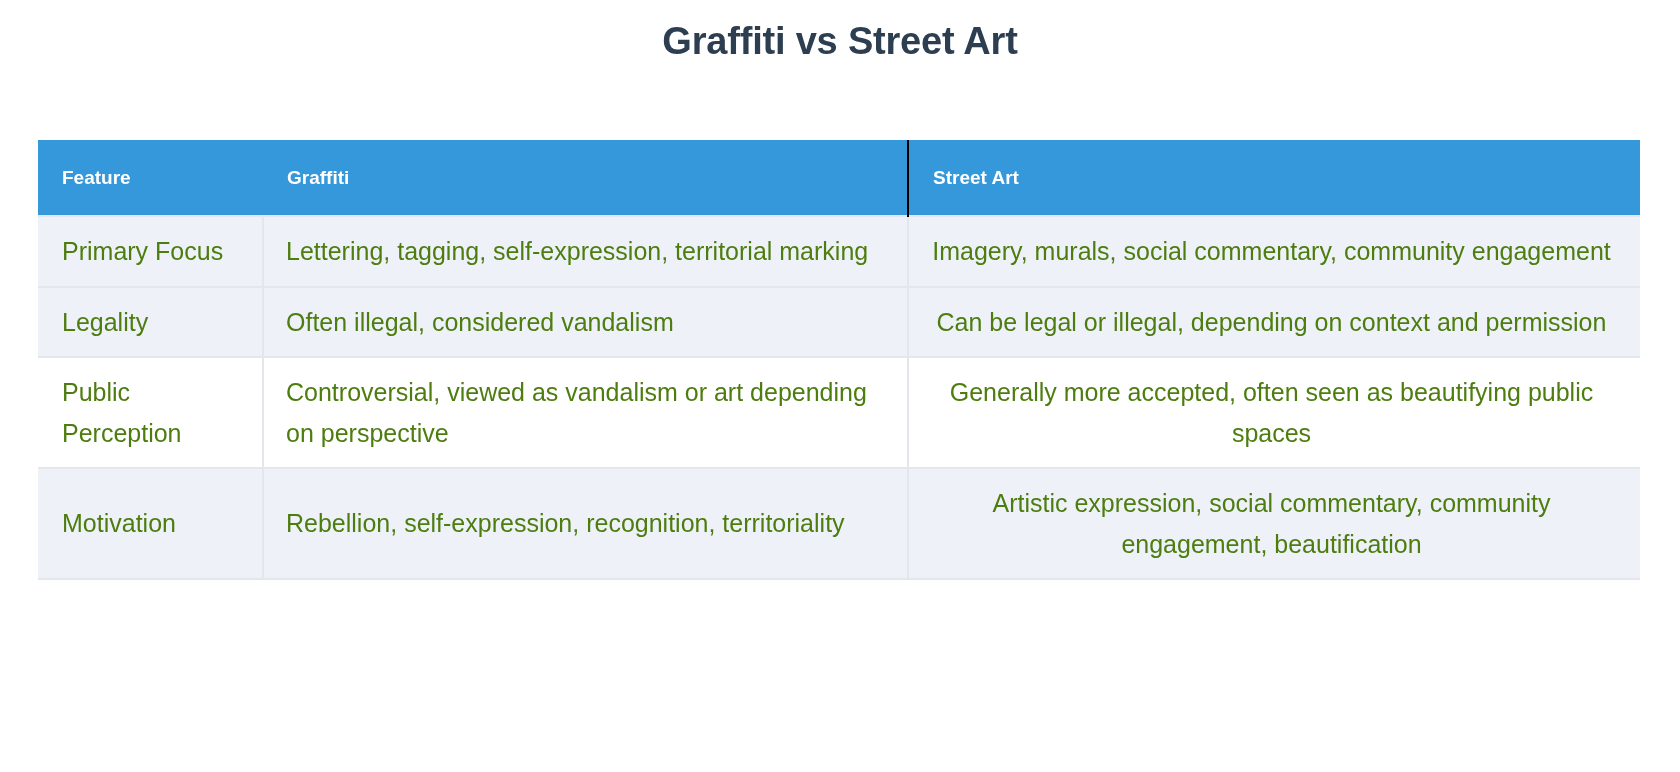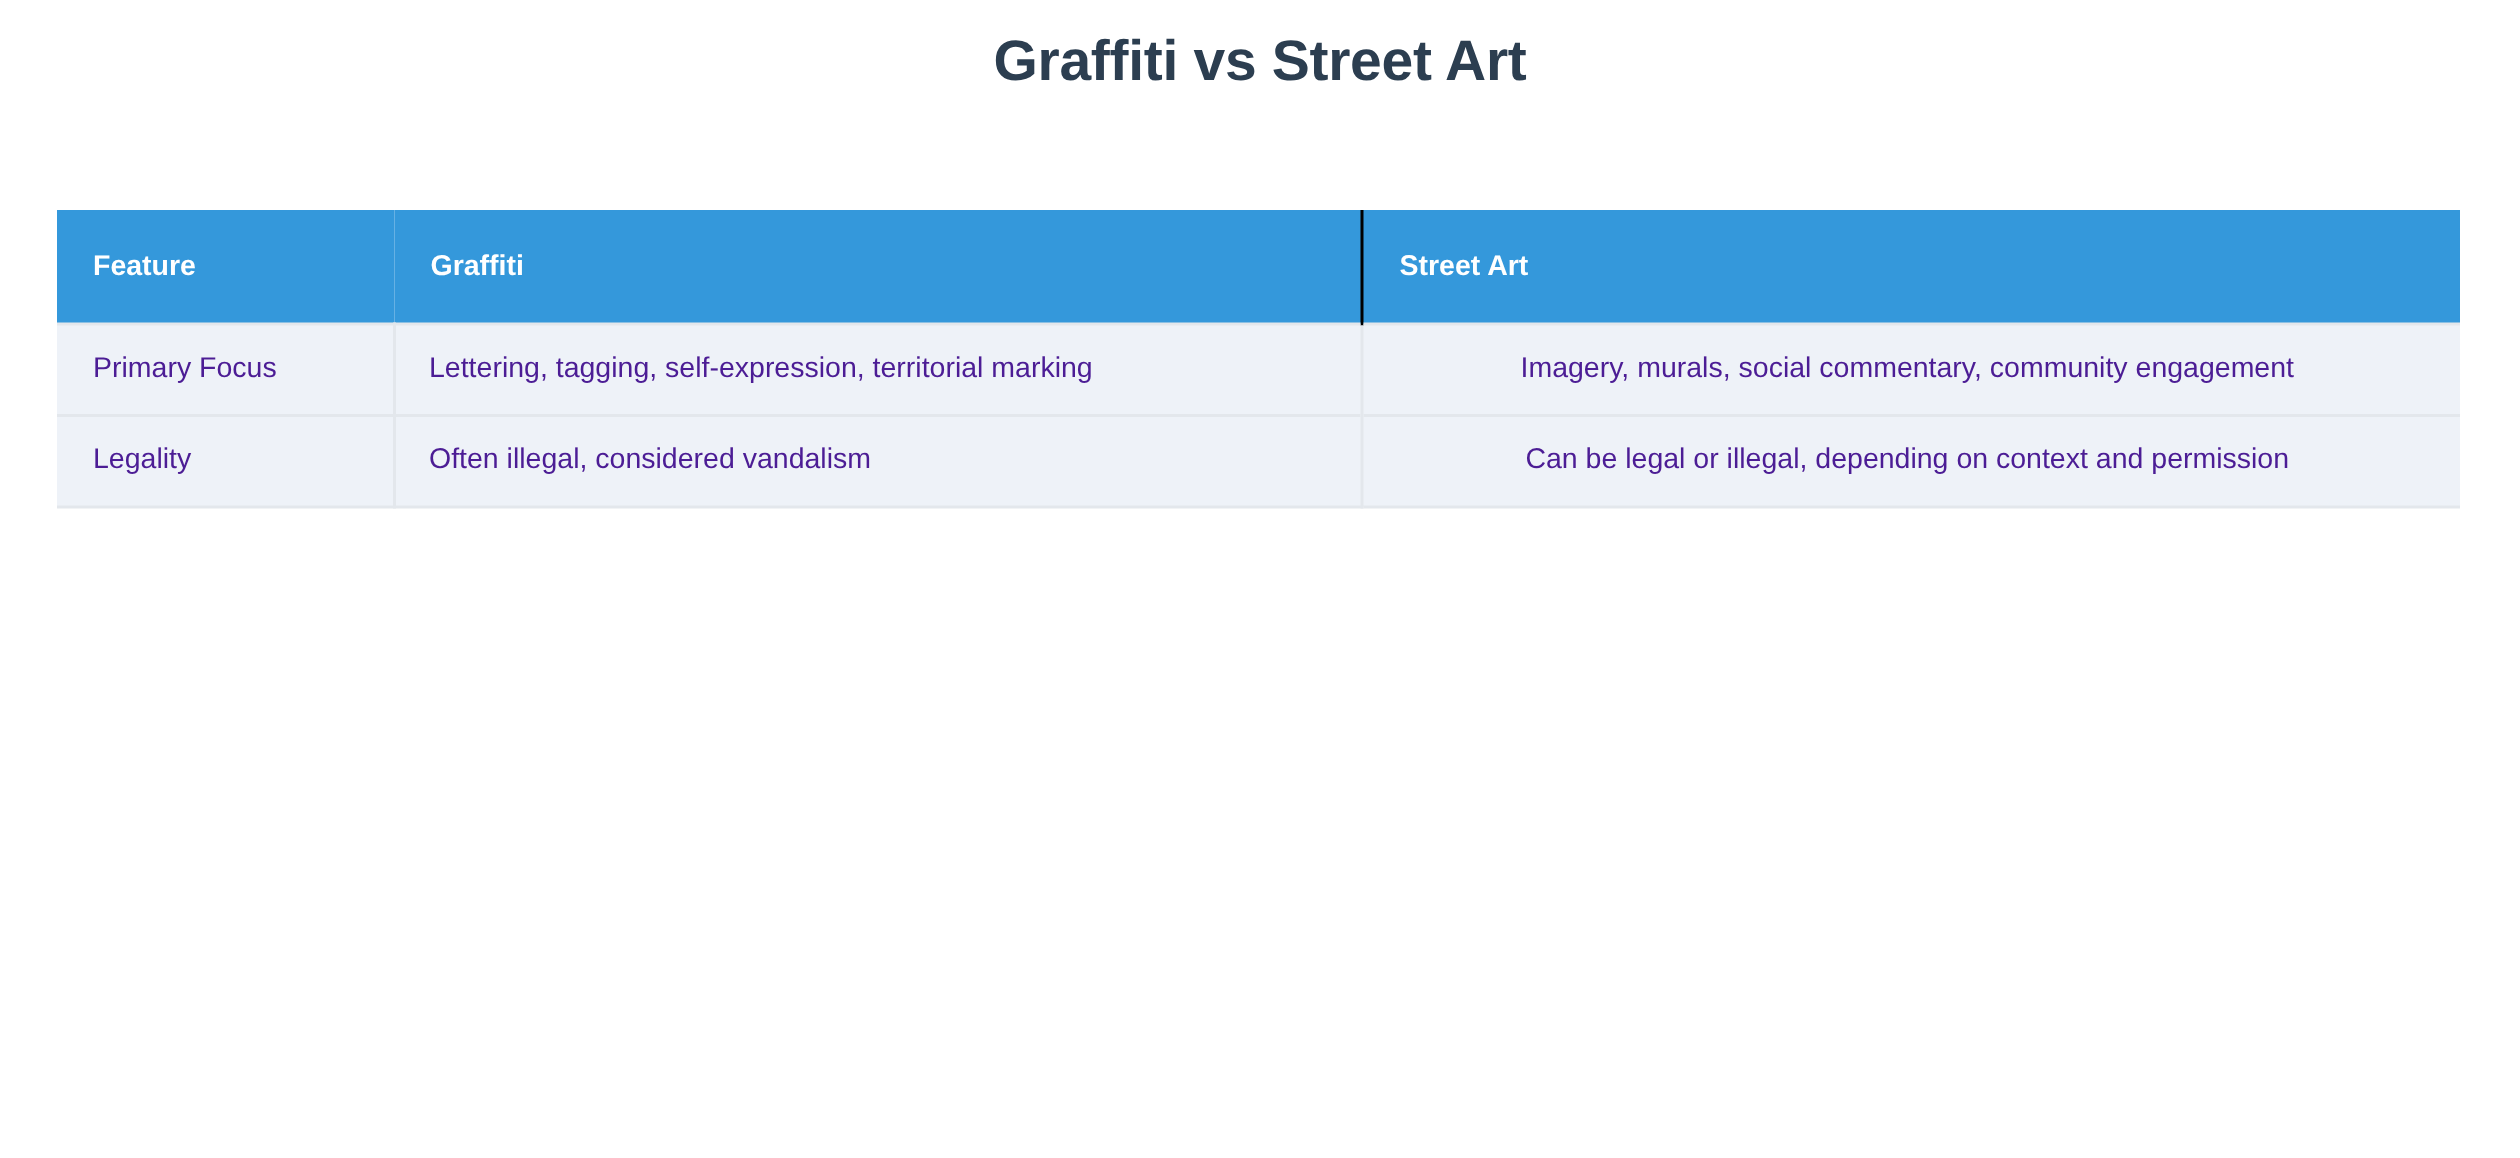--- a/index.html
+++ b/index.html
@@ -62,22 +62,22 @@
     height: 76px;
     vertical-align: middle;
     border: none;
     box-sizing: border-box;
   }
   table.cmp thead th.th-street {
     border-left: 2px solid #000000;
   }
 
   table.cmp tbody td {
-    font-size: 19px;
-    color: #4c1d95;
+    font-size: 25px;
+    color: #4d7c0f;
     line-height: 1.62;
     padding: 14px 26px 14px 24px;
     vertical-align: middle;
     border-top: 2px solid #e3e7ec;
     border-right: 2px solid #e3e7ec;
     box-sizing: border-box;
   }
   table.cmp tbody td:last-child {
     border-right: none;
   }
@@ -117,17 +117,27 @@
         <tr class="row-odd">
           <td class="td-feature">Primary Focus</td>
           <td class="td-graffiti">Lettering, tagging, self-expression, territorial marking</td>
           <td class="td-street">Imagery, murals, social commentary, community engagement</td>
         </tr>
         <tr class="row-odd">
           <td class="td-feature">Legality</td>
           <td class="td-graffiti">Often illegal, considered vandalism</td>
           <td class="td-street">Can be legal or illegal, depending on context and permission</td>
         </tr>
+        <tr class="row-even">
+          <td class="td-feature">Public Perception</td>
+          <td class="td-graffiti">Controversial, viewed as vandalism or art depending on perspective</td>
+          <td class="td-street">Generally more accepted, often seen as beautifying public spaces</td>
+        </tr>
+        <tr class="row-odd">
+          <td class="td-feature">Motivation</td>
+          <td class="td-graffiti">Rebellion, self-expression, recognition, territoriality</td>
+          <td class="td-street">Artistic expression, social commentary, community engagement, beautification</td>
+        </tr>
       </tbody>
     </table>
   </div>
 
 </div>
 
 </body></html>

